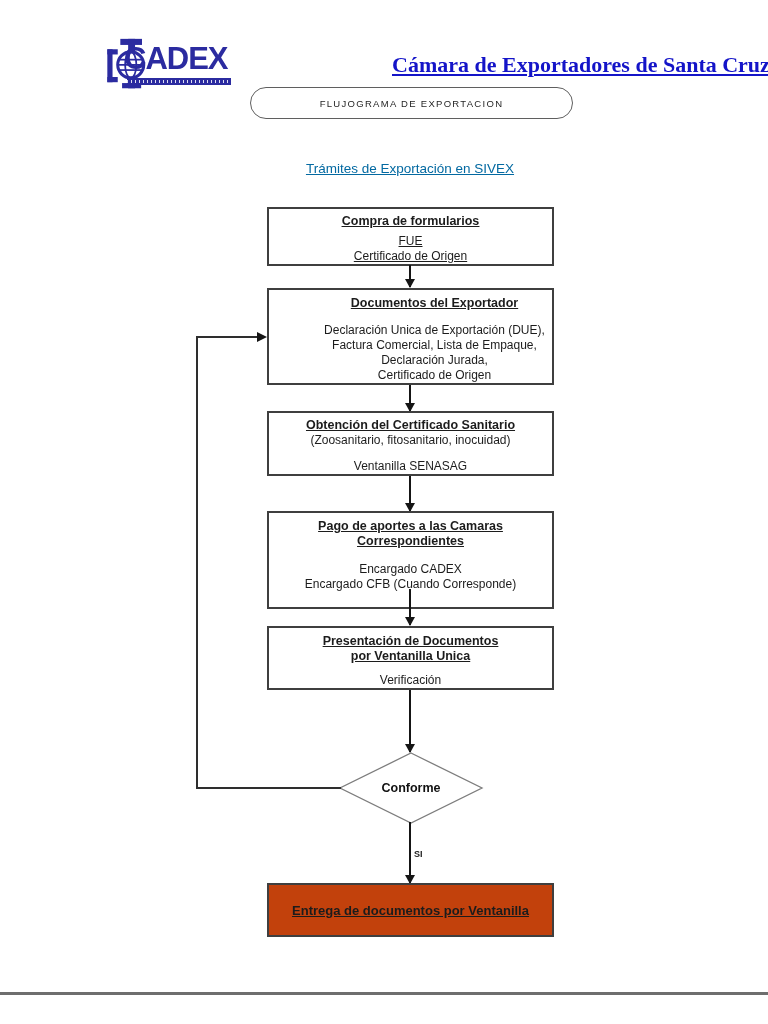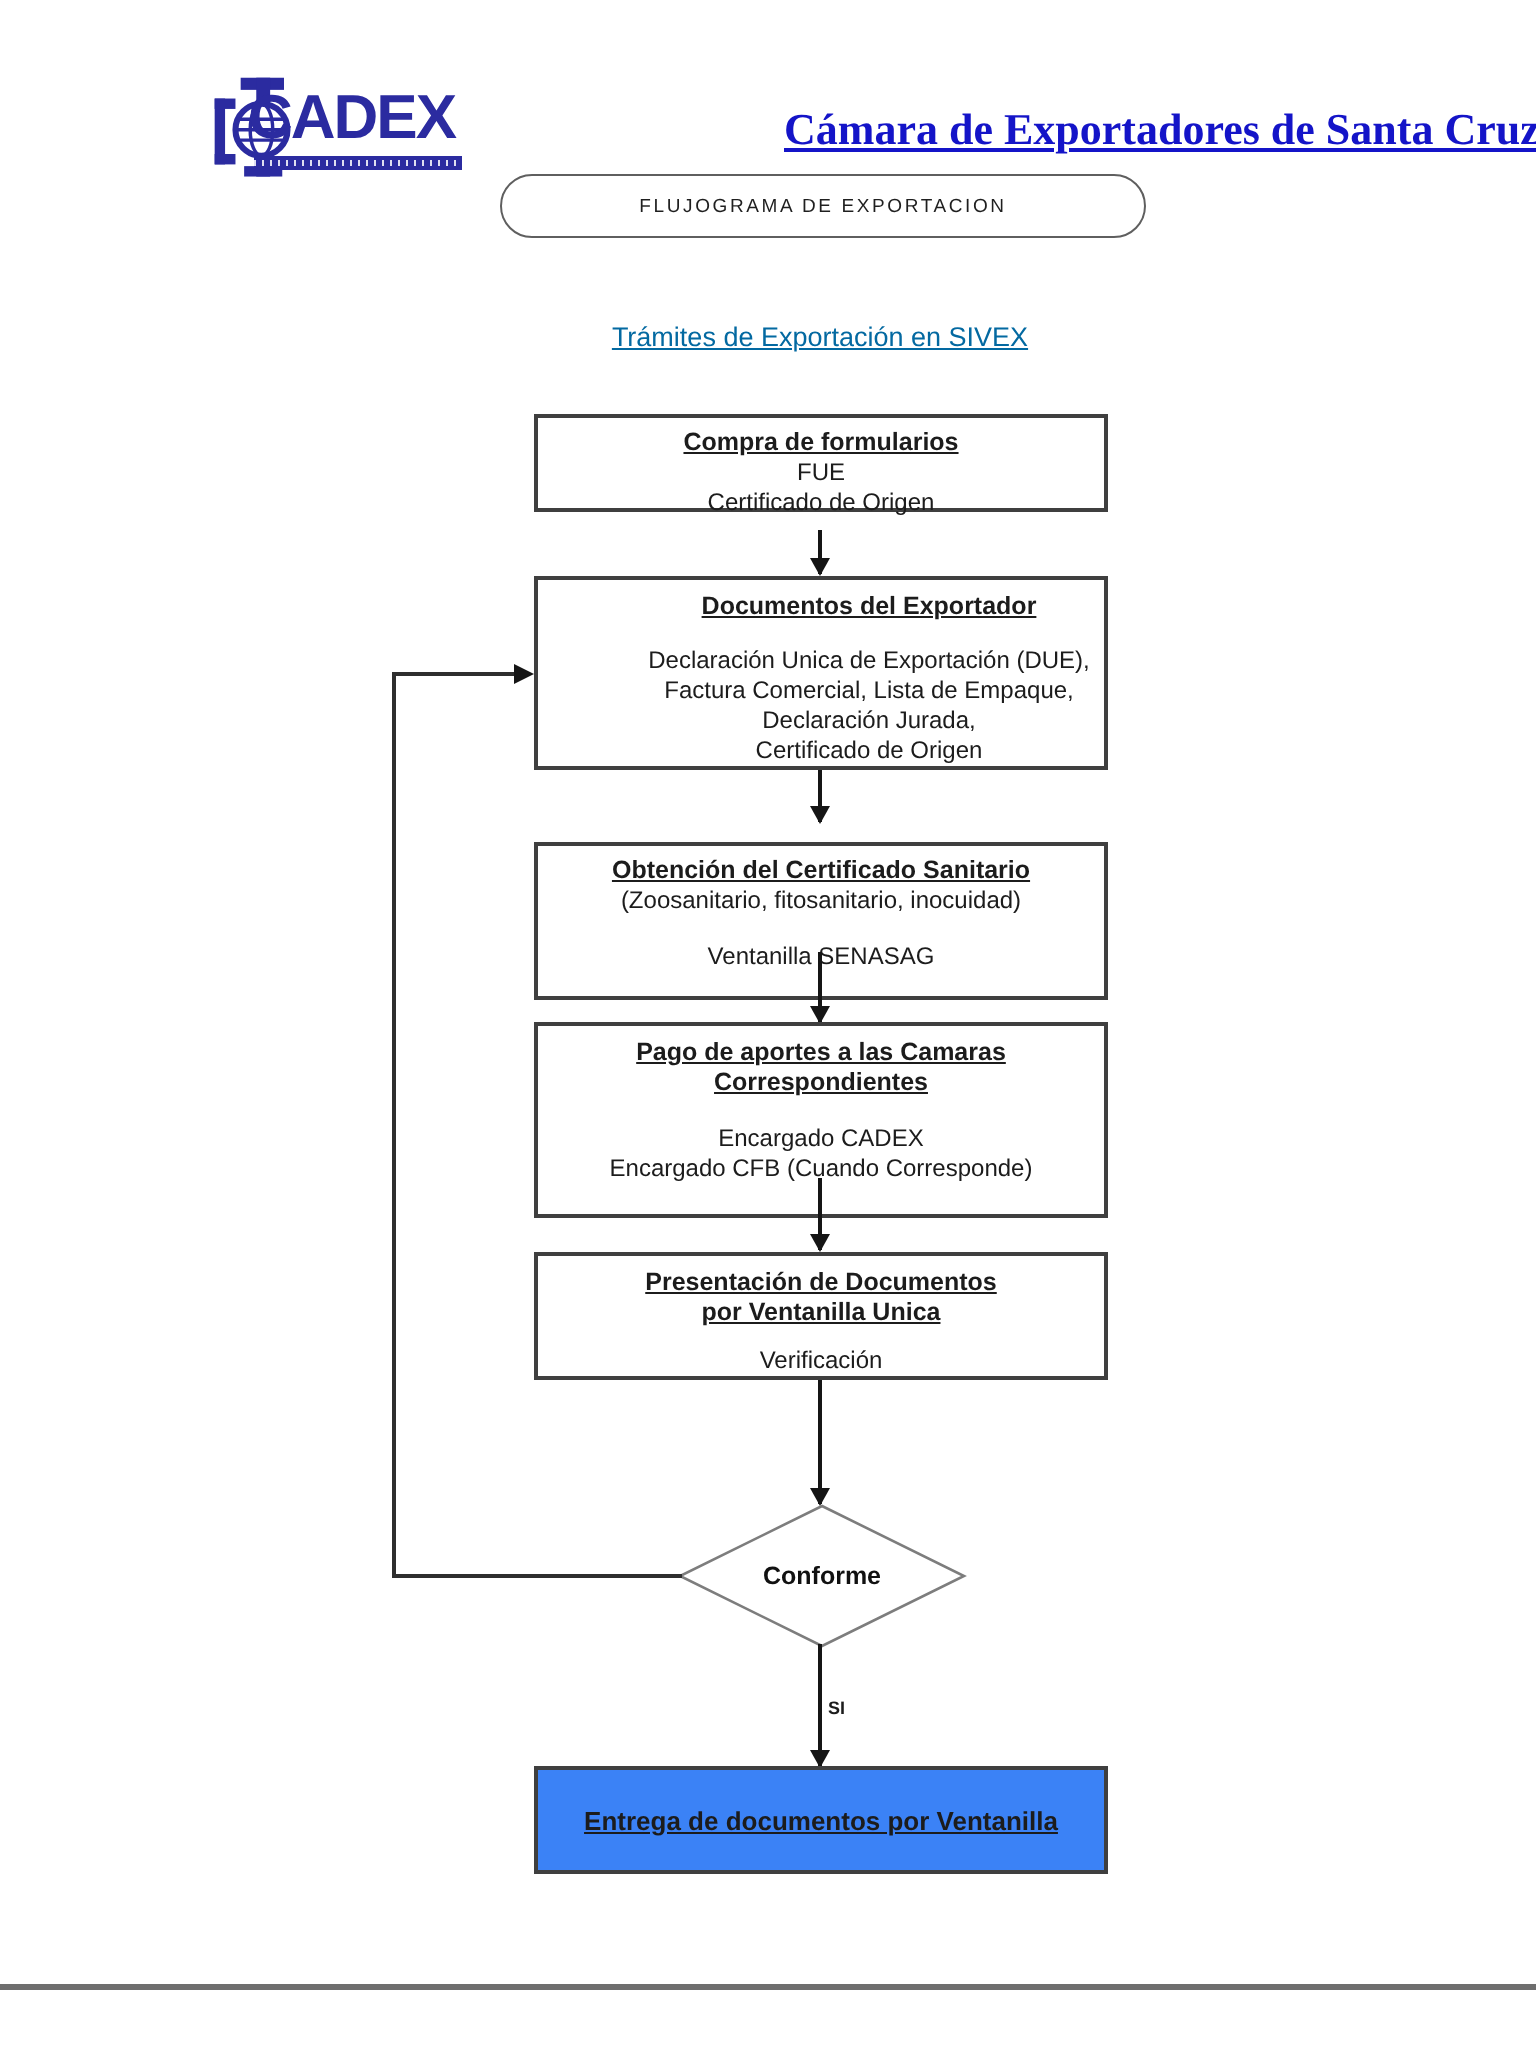--- a/index.html
+++ b/index.html
@@ -76,21 +76,21 @@
   
   .diamond-wrap { left:337px; top:751px; width:148px; height:74px; }
   .diamond-label {
     position:absolute; inset:0; display:flex; align-items:center; justify-content:center;
     font-size:12.5px; font-weight:bold; color:#111;
   }
 
   
   .final-box {
     left:267px; top:883px; width:287px; height:54px;
-    border:2px solid #3f3f3f; background:#3b82f6;
+    border:2px solid #3f3f3f; background:#c2410c;
     display:flex; align-items:center; justify-content:center;
     font-size:13px; font-weight:bold; text-decoration:underline;
     text-align:center; color:#1c1c1c;
   }
 
   
   .footer-rule { left:0; top:992px; width:768px; height:3px; background:#6e6e6e; }
 </style>
 </head>
 <body>
@@ -117,41 +117,41 @@
 </div>
 
 <div class="abs org-title">Cámara de Exportadores de Santa Cruz</div>
 
 <div class="abs banner">
   <span>FLUJOGRAMA DE EXPORTACION</span>
 </div>
 
 <div class="abs diagram-title">Trámites de Exportación en SIVEX</div>
 
-<div class="abs pbox" style="top:207px; height:49px; padding-top:5px;">
+<div class="abs pbox" style="top:207px; height:59px; padding-top:5px;text-decoration:underline;">
   <div class="t">Compra de formularios</div>
   <div class="gap"></div>
   <div>FUE</div>
   <div>Certificado de Origen</div>
 </div>
 
 <div class="abs varrow" style="top:265px; height:22px;"></div>
 
 <div class="abs pbox" style="top:288px; height:97px; padding-top:6px;padding-left:48px;">
   <div class="t">Documentos del Exportador</div>
   <div class="gap"></div>
   <div>Declaración Unica de Exportación (DUE),</div>
   <div>Factura Comercial, Lista de Empaque,</div>
   <div>Declaración Jurada,</div>
   <div>Certificado de Origen</div>
 </div>
 
 <div class="abs varrow" style="top:385px; height:26px;"></div>
 
-<div class="abs pbox" style="top:421px; height:79px; padding-top:5px;">
+<div class="abs pbox" style="top:411px; height:65px; padding-top:5px;">
   <div class="t">Obtención del Certificado Sanitario</div>
   <div>(Zoosanitario, fitosanitario, inocuidad)</div>
   <div class="gap"></div>
   <div>Ventanilla SENASAG</div>
 </div>
 
 <div class="abs varrow" style="top:476px; height:35px;"></div>
 
 <div class="abs pbox" style="top:511px; height:98px; padding-top:6px;">
   <div class="t">Pago de aportes a las Camaras</div>

